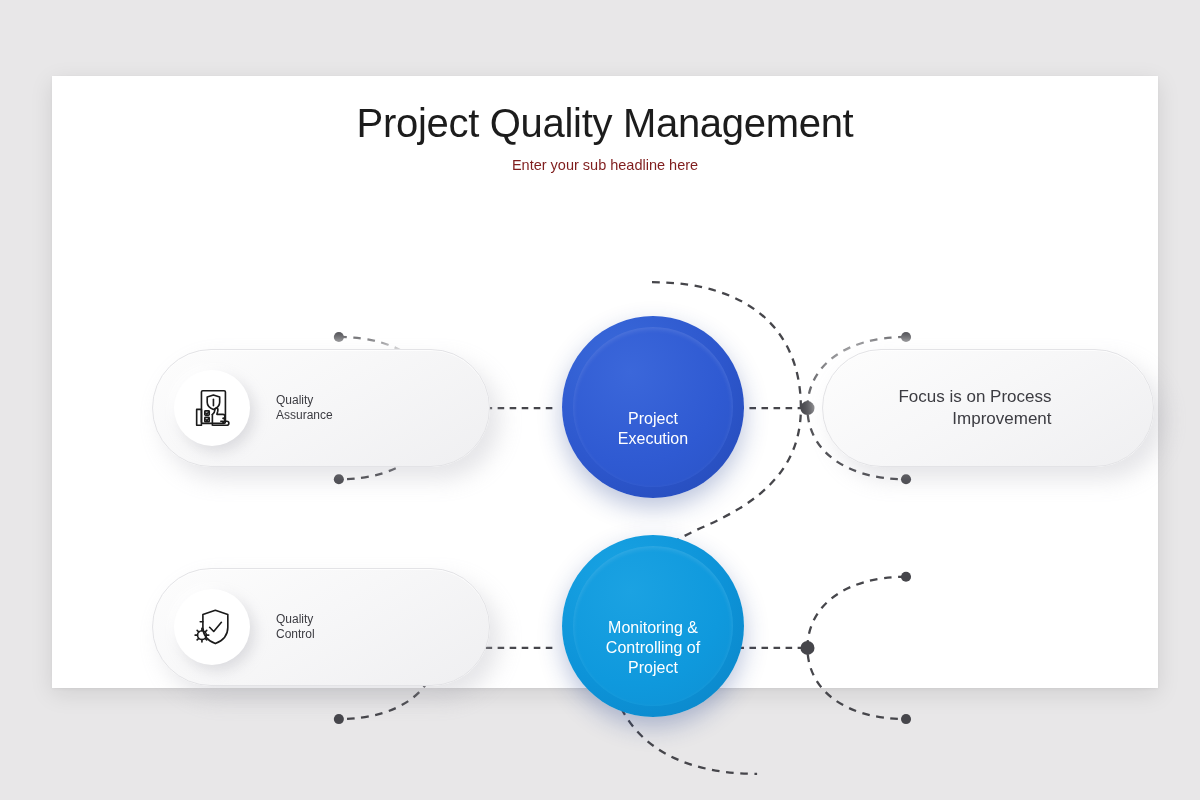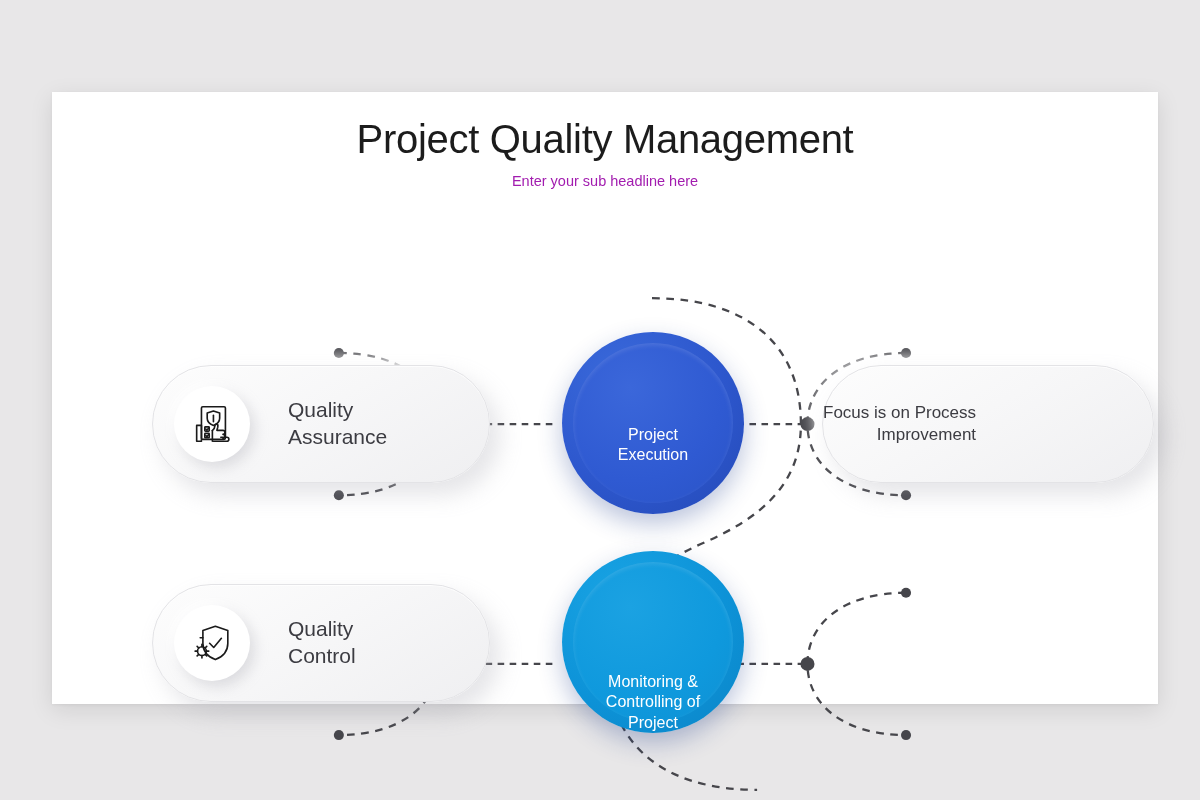--- a/index.html
+++ b/index.html
@@ -11,21 +11,21 @@
     height: 800px;
     background: #e8e7e8;
     font-family: "Liberation Sans", sans-serif;
     overflow: hidden;
   }
 
   
   #slide {
     position: absolute;
     left: 52px;
-    top: 92px;
+    top: 76px;
     width: 1106px;
     height: 612px;
     background: #ffffff;
     box-shadow: 0 6px 22px rgba(0,0,0,0.10), 0 1px 3px rgba(0,0,0,0.05);
   }
 
   
   #header {
     position: absolute;
     left: 0;
@@ -40,21 +40,21 @@
     font-weight: 400;
     color: #1c1c1c;
     letter-spacing: -0.3px;
     line-height: 1.15;
   }
   #page-subtitle {
     margin: 0;
     padding-top: 11px;
     font-size: 14.5px;
     font-weight: 400;
-    color: #a21caf;
+    color: #7f1d1d;
   }
 
   
   #connectors {
     position: absolute;
     left: 0;
     top: 0;
     width: 1200px;
     height: 800px;
     pointer-events: none;
@@ -85,21 +85,21 @@
     border: 1px solid #e3e3e6;
     box-shadow:
       10px 12px 22px rgba(170,170,180,0.30),
       -7px -7px 16px rgba(255,255,255,0.95),
       inset 0 1px 1px rgba(255,255,255,0.85);
     box-sizing: border-box;
     display: flex;
     align-items: center;
   }
   .capsule-left  { left: 100px;  width: 338px; }
-  .capsule-right { left: 770px;  width: 332px; justify-content: flex-start; }
+  .capsule-right { left: 770px;  width: 332px; justify-content: center; }
   .row-top    { top: 273px; }
   .row-bottom { top: 492px; }
 
   
   .icon-bubble {
     position: relative;
     flex: 0 0 auto;
     margin-left: 21px;
     width: 76px;
     height: 76px;
@@ -108,22 +108,22 @@
     box-shadow:
       5px 6px 13px rgba(175,175,185,0.38),
       -4px -4px 10px rgba(255,255,255,0.95);
     display: flex;
     align-items: center;
     justify-content: center;
   }
   .icon-bubble svg { display: block; }
 
   .capsule-label {
-    margin-left: 38px;
-    font-size: 21px;
+    margin-left: 26px;
+    font-size: 12px;
     line-height: 1.27;
     color: #3c3c42;
     white-space: pre-line;
   }
   .capsule-text-right {
     margin-right: 26px;
     font-size: 17px;
     line-height: 1.29;
     color: #3c3c42;
     text-align: right;
@@ -168,21 +168,20 @@
     background: radial-gradient(circle at 32% 26%, #3a6adb 0%, #2d57cd 55%, #2449b6 100%);
   }
   #hub-execution .hub-inner {
     background: radial-gradient(circle at 36% 28%, #3b67da 0%, #2f5ad2 60%, #2a53c6 100%);
     box-shadow: inset 0 2px 5px rgba(255,255,255,0.13);
   }
   #hub-monitoring {
     left: 510px;
     top: 459px;
     background: radial-gradient(circle at 32% 26%, #19a4e4 0%, #0d93d8 55%, #0b84c6 100%);
-    align-items: flex-end;
   }
   #hub-monitoring .hub-inner {
     background: radial-gradient(circle at 36% 28%, #1ba2e2 0%, #0f99dd 60%, #0e90d3 100%);
     box-shadow: inset 0 2px 5px rgba(255,255,255,0.13);
   }
 </style>
 </head>
 <body>
 
 <div id="slide">

